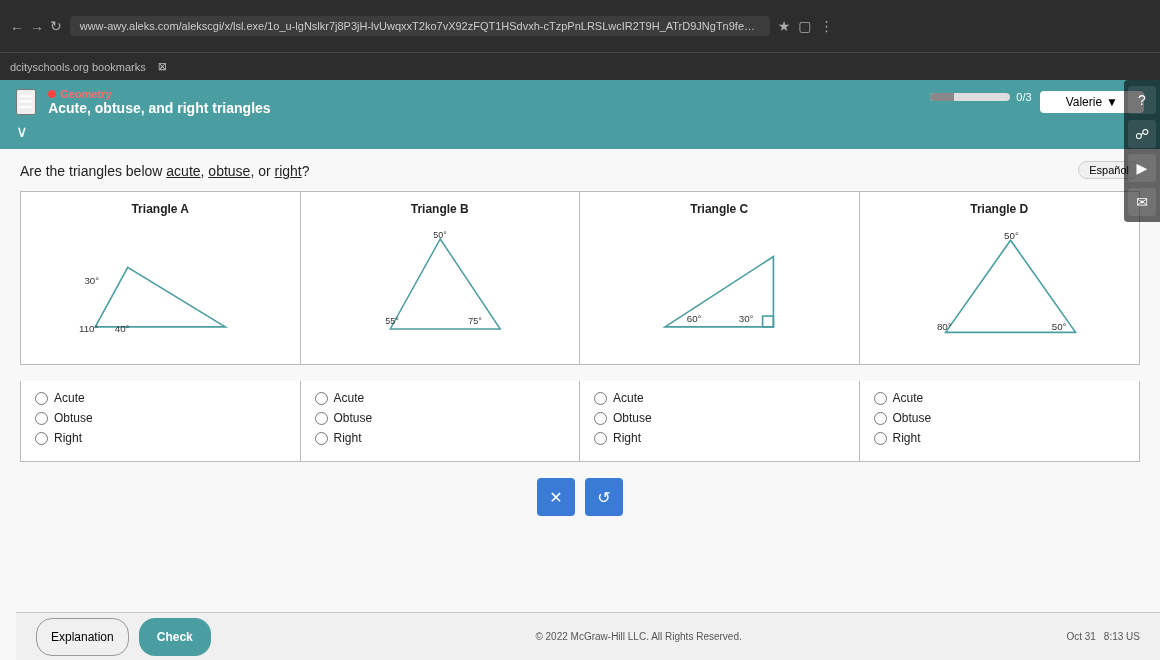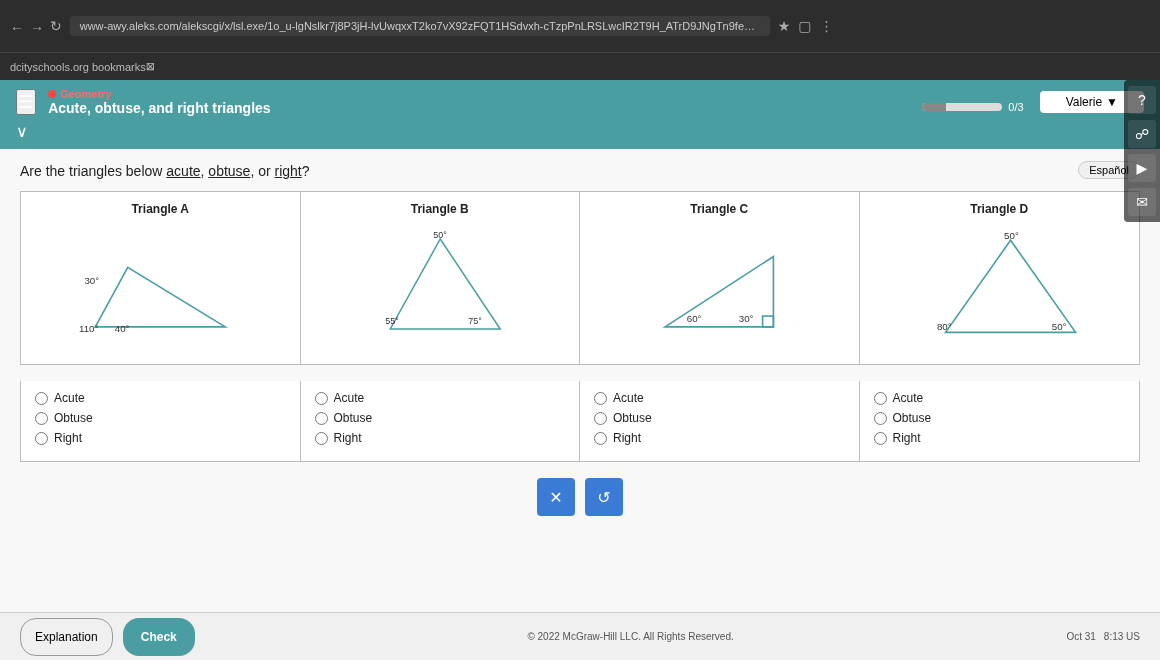--- a/index.html
+++ b/index.html
@@ -44,20 +44,21 @@
       white-space: nowrap;
       overflow: hidden;
       text-overflow: ellipsis;
     }
     .bookmarks-bar {
       background: #2d2d2d;
       height: 28px;
       display: flex;
       align-items: center;
       padding: 0 10px;
+      gap: 12px;
       border-top: 1px solid #444;
     }
     .bookmark-text {
       color: #bbb;
       font-size: 11px;
     }
 
     
     .main-content {
       background: #f5f5f5;
@@ -103,22 +104,22 @@
       border-radius: 50%;
       display: inline-block;
     }
     .header-title {
       color: white;
       font-size: 14px;
       font-weight: bold;
     }
     .header-right {
       display: flex;
-      align-items: flex-end;
-      gap: 16px;
+      align-items: flex-start;
+      gap: 8px;
     }
     .progress-bar-container {
       display: flex;
       align-items: center;
       gap: 6px;
     }
     .progress-bar {
       width: 80px;
       height: 8px;
       background: #ddd;
@@ -275,21 +276,21 @@
     
     .bottom-bar {
       background: #f0f0f0;
       border-top: 1px solid #ccc;
       padding: 8px 20px;
       display: flex;
       align-items: center;
       justify-content: space-between;
       position: absolute;
       bottom: 0;
-      left: 0;
+      left: 16px;
       right: 0;
       height: 48px;
     }
     .bottom-left {
       display: flex;
       gap: 10px;
     }
     .explanation-btn {
       background: #f0f0f0;
       border: 1px solid #999;

